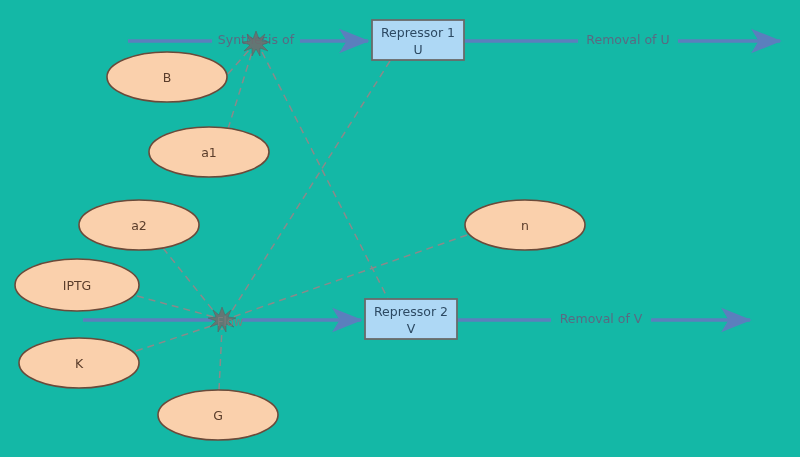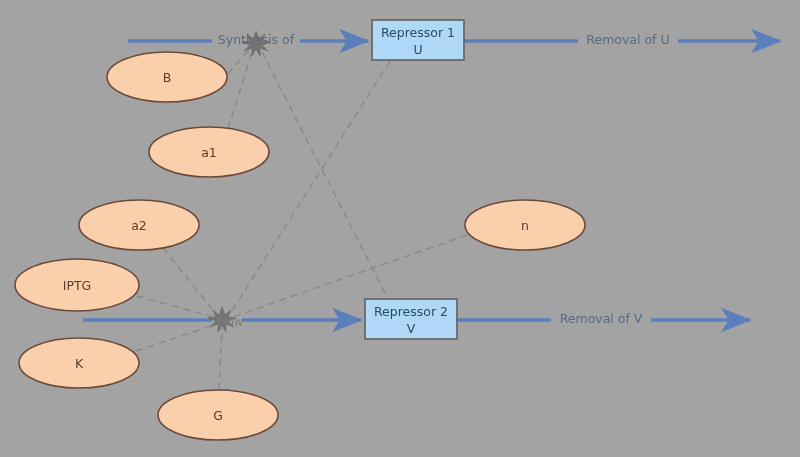--- a/index.html
+++ b/index.html
@@ -8,21 +8,21 @@
     padding: 0;
     background: #ffffff;
   }
   body {
     font-family: "DejaVu Sans", sans-serif;
   }
   #canvas-wrap {
     position: relative;
     width: 800px;
     height: 457px;
-    background: #a3a3a3;
+    background: #14b8a6;
     overflow: hidden;
   }
   #diagram-svg {
     position: absolute;
     top: 0;
     left: 0;
     width: 800px;
     height: 457px;
     display: block;
   }

